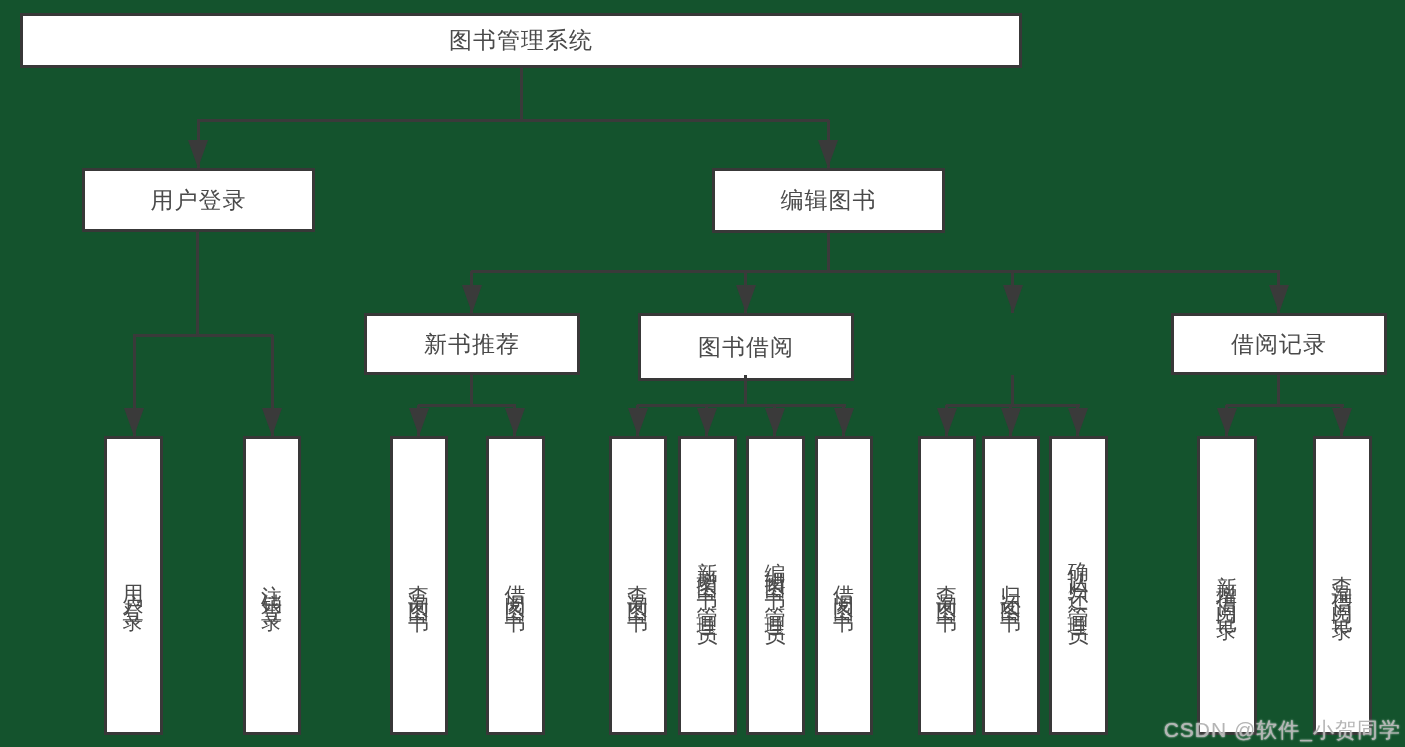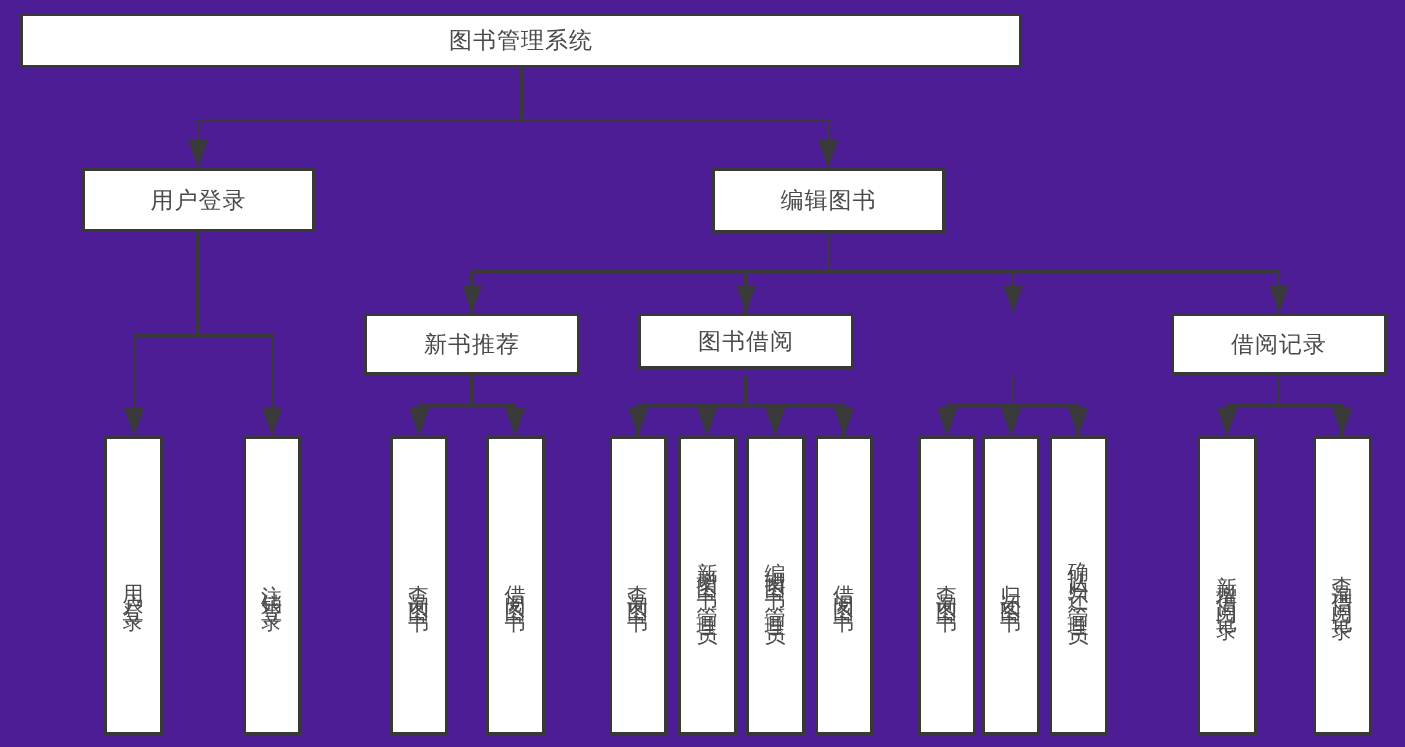--- a/index.html
+++ b/index.html
@@ -1,17 +1,17 @@
 <!DOCTYPE html>
 <html><head>
 <meta charset="utf-8">
 <style>
   html,body{margin:0;padding:0;background:#fff;}
   .canvas{
-    position:relative;width:1405px;height:747px;background:#4c1d95;
+    position:relative;width:1405px;height:747px;background:#14532d;
     font-family:"Liberation Sans",sans-serif;overflow:hidden;
   }
   .box{
     position:absolute;box-sizing:border-box;
     border:3px solid #383838;background:#ffffff;color:#4a4a4a;
     display:flex;align-items:center;justify-content:center;
     font-size:23px;letter-spacing:1px;white-space:nowrap;
   }
   .vbox{
     font-size:21px;letter-spacing:9px;white-space:normal;
@@ -58,21 +58,21 @@
   <div class="vline" style="left:470px;top:271px;height:42px;"></div>
   <div class="vline" style="left:744px;top:271px;height:42px;"></div>
   <div class="vline" style="left:1011px;top:271px;height:42px;"></div>
   <div class="vline" style="left:1277px;top:271px;height:42px;"></div>
   <div class="arrow" style="left:462px;top:285px;"></div>
   <div class="arrow" style="left:736px;top:285px;"></div>
   <div class="arrow" style="left:1003px;top:285px;"></div>
   <div class="arrow" style="left:1269px;top:285px;"></div>
 
   <div class="box" style="left:364px;top:313px;width:216px;height:62px;font-family:Liberation Mono, monospace;">新书推荐</div>
-  <div class="box" style="left:638px;top:313px;width:216px;height:56px;">图书借阅</div>
+  <div class="box" style="left:638px;top:313px;width:216px;height:68px;">图书借阅</div>
   <div class="box" style="left:1171px;top:313px;width:216px;height:62px;">借阅记录</div>
 
   <div class="vline" style="left:470px;top:375px;height:30px;"></div>
   <div class="vline" style="left:744px;top:375px;height:30px;"></div>
   <div class="vline" style="left:1011px;top:375px;height:30px;"></div>
   <div class="vline" style="left:1277px;top:375px;height:30px;"></div>
 
   <div class="hline" style="left:418px;top:404px;width:98px;"></div>
   <div class="vline" style="left:417px;top:405px;height:31px;"></div>
   <div class="vline" style="left:513px;top:405px;height:31px;"></div>
@@ -114,14 +114,15 @@
   <div class="box vbox" style="left:746px;top:436px;width:59px;height:299px;">编辑图书（管理员）</div>
   <div class="box vbox" style="left:815px;top:436px;width:58px;height:299px;">借阅图书</div>
 
   <div class="box vbox" style="left:918px;top:436px;width:58px;height:299px;">查询图书</div>
   <div class="box vbox" style="left:982px;top:436px;width:58px;height:299px;">归还图书</div>
   <div class="box vbox" style="left:1049px;top:436px;width:59px;height:299px;">确认归还（管理员）</div>
 
   <div class="box vbox" style="left:1197px;top:436px;width:60px;height:299px;">新增借阅记录</div>
   <div class="box vbox" style="left:1313px;top:436px;width:59px;height:299px;">查询借阅记录</div>
 
+  <div class="watermark">CSDN @软件_小贺同学</div>
 
 </div>
 
 </body></html>

